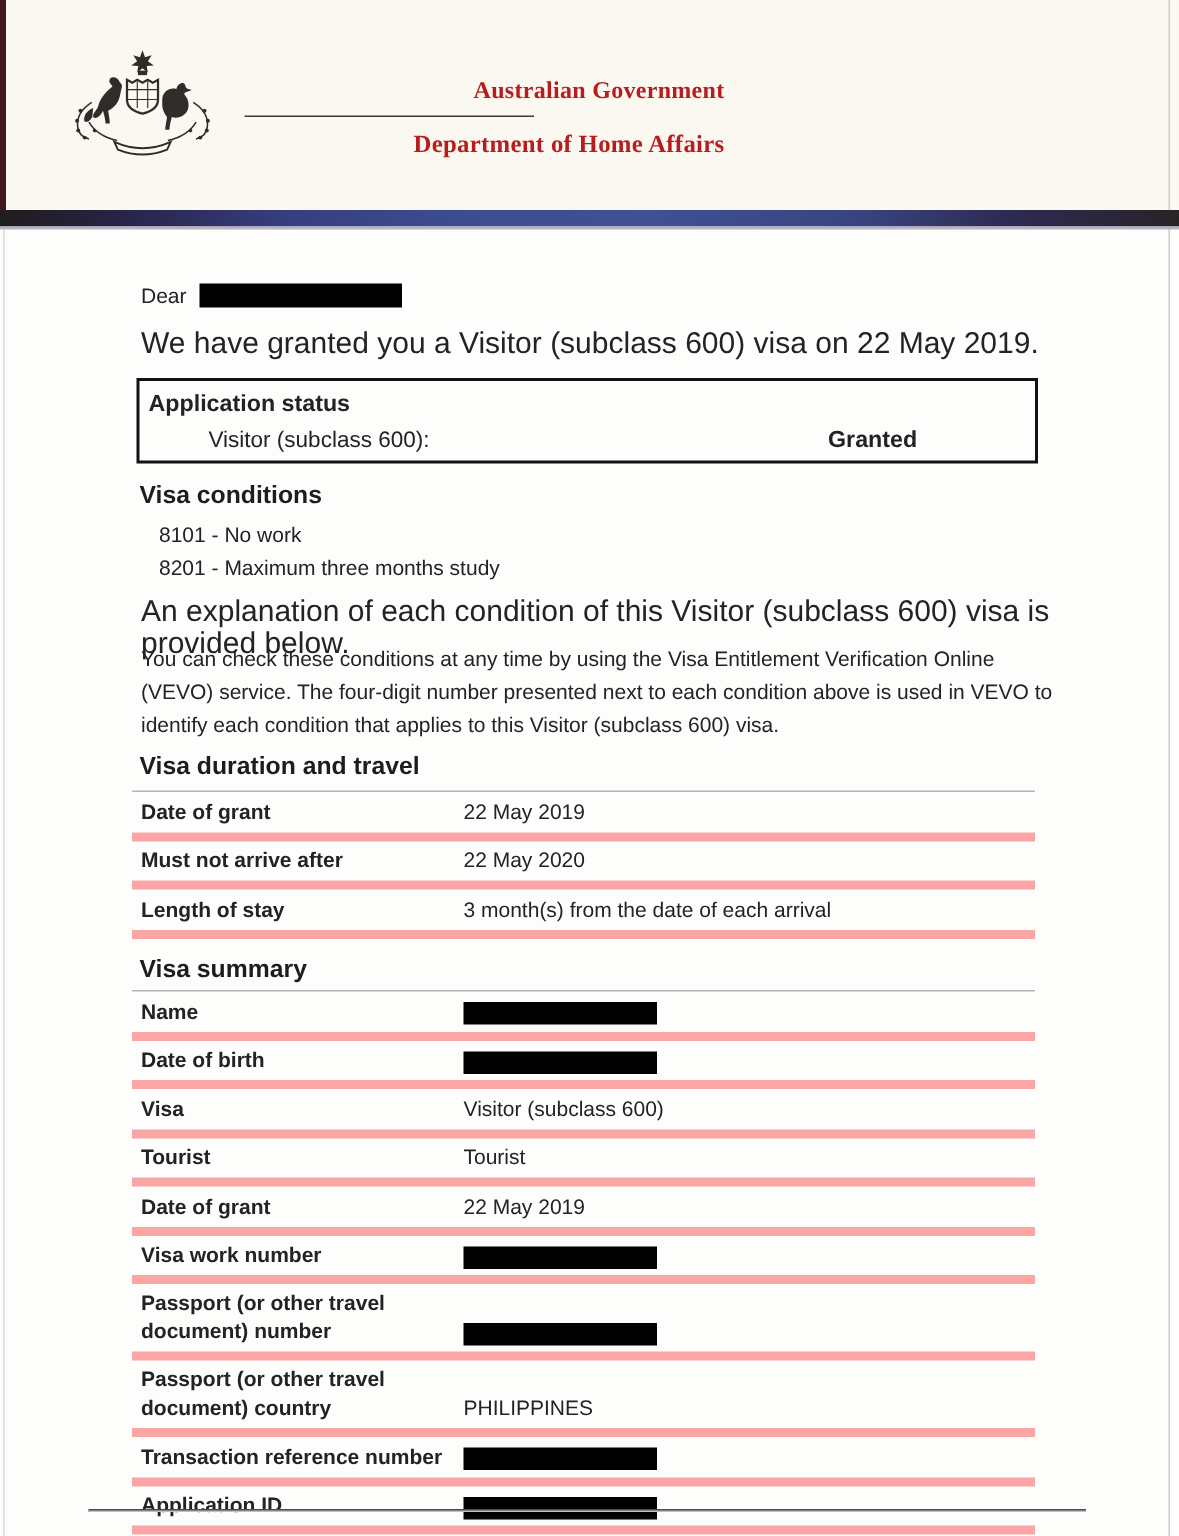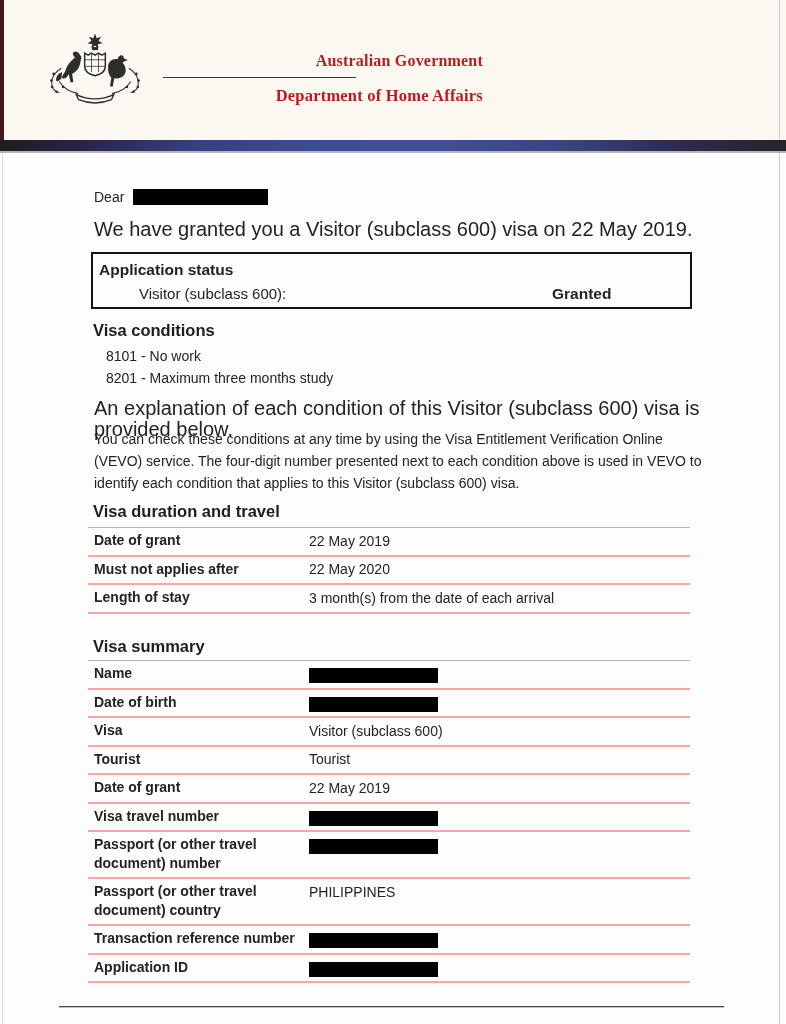--- a/index.html
+++ b/index.html
@@ -43,21 +43,21 @@
   .h-duration   { left:93px; top:502px; }
   .h-summary    { left:93px; top:637px; }
 
   .cond-list { position:absolute; left:94px; top:346px; font-size:14px; line-height:21.5px;margin-left:12px; }
   .cond-expl { position:absolute; left:94px; top:398px; width:620px; }
   .cond-vevo { position:absolute; left:94px; top:428px; width:616px; font-size:14px; line-height:22px; }
 
   .dtable { position:absolute; left:88px; width:602px; border-top:1px solid #b5b5b5; }
   .t-duration { top:527px; }
   .t-summary  { top:660px; }
-  .drow { display:flex; border-bottom:2px solid #fca5a5; padding:3px 0 4px 0; }
+  .drow { display:flex; border-bottom:6px solid #fca5a5; padding:3px 0 4px 0;align-items:flex-end; }
   .dlabel { width:221px; padding-left:6px; font-weight:bold; font-size:14px; line-height:19px; flex:0 0 221px; }
   .dvalue { font-size:14px; line-height:19px; padding-top:0.5px; }
   .redact.cell { width:129px; height:15px; margin-top:2px; }
 
   .footer-rule { position:absolute; left:59px; top:1006px; width:665px; height:2px; background:#4a4a4a; border-bottom:1px solid #c0c0c0; }
 </style>
 </head>
 <body>
 
 <div class="page">
@@ -142,21 +142,21 @@
   <div class="cond-expl body-text">An explanation of each condition of this Visitor (subclass 600) visa is provided below.</div>
   <div class="cond-vevo">You can check these conditions at any time by using the Visa Entitlement Verification Online (VEVO) service. The four-digit number presented next to each condition above is used in VEVO to identify each condition that applies to this Visitor (subclass 600) visa.</div>
 
   <div class="section-head h-duration">Visa duration and travel</div>
   <div class="dtable t-duration">
     <div class="drow">
       <div class="dlabel">Date of grant</div>
       <div class="dvalue">22 May 2019</div>
     </div>
     <div class="drow">
-      <div class="dlabel">Must not applies after</div>
+      <div class="dlabel">Must not arrive after</div>
       <div class="dvalue">22 May 2020</div>
     </div>
     <div class="drow">
       <div class="dlabel">Length of stay</div>
       <div class="dvalue">3 month(s) from the date of each arrival</div>
     </div>
   </div>
 
   <div class="section-head h-summary">Visa summary</div>
   <div class="dtable t-summary">
@@ -174,21 +174,21 @@
     </div>
     <div class="drow">
       <div class="dlabel">Tourist</div>
       <div class="dvalue">Tourist</div>
     </div>
     <div class="drow">
       <div class="dlabel">Date of grant</div>
       <div class="dvalue">22 May 2019</div>
     </div>
     <div class="drow">
-      <div class="dlabel">Visa travel number</div>
+      <div class="dlabel">Visa work number</div>
       <div class="dvalue"><span class="redact cell"></span></div>
     </div>
     <div class="drow">
       <div class="dlabel">Passport (or other travel document) number</div>
       <div class="dvalue"><span class="redact cell"></span></div>
     </div>
     <div class="drow">
       <div class="dlabel">Passport (or other travel document) country</div>
       <div class="dvalue">PHILIPPINES</div>
     </div>

